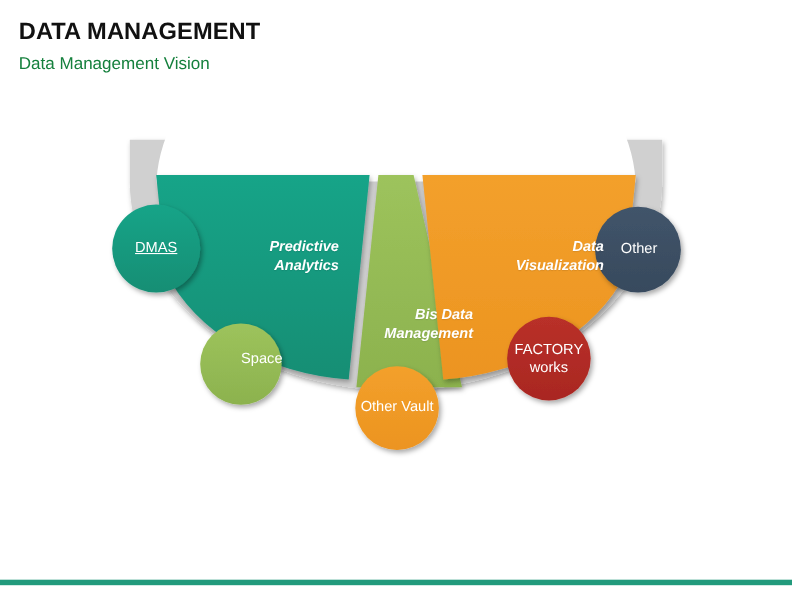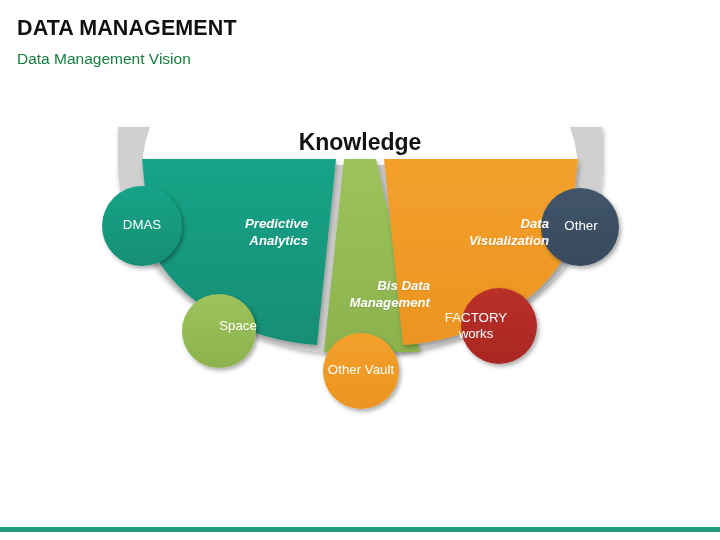--- a/index.html
+++ b/index.html
@@ -83,24 +83,24 @@
 
   .node-label {
     position: absolute;
     text-align: center;
     color: #ffffff;
     font-size: 13.3px;
     line-height: 16px;
     font-weight: normal;
     pointer-events: none;
   }
-  #label-dmas    { left: 104px; top: 217px; width: 76px; }
+  #label-dmas    { left: 104px; top: 217px; width: 76px; text-decoration: underline; }
   #label-space   { left: 183px; top: 318px; width: 74px; margin-left: 18px; }
   #label-test    { left: 321px; top: 362px; width: 80px; }
-  #label-factory { left: 438px; top: 310px; width: 76px; text-align: center; }
+  #label-factory { left: 461px; top: 310px; width: 76px; text-align: center; }
   #label-other   { left: 543px; top: 218px; width: 76px; }
 </style>
 </head>
 <body>
 
 <div class="slide">
 
   <div class="title">DATA MANAGEMENT</div>
   <div class="subtitle">Data Management Vision</div>
 
@@ -176,21 +176,20 @@
 
     <g>
       <circle cx="142" cy="226" r="40" fill="url(#gradTeal)" filter="url(#nodeshadow)"></circle>
       <circle cx="219" cy="331" r="37" fill="url(#gradGreen)" filter="url(#nodeshadow)"></circle>
       <circle cx="361" cy="371" r="38" fill="url(#gradOrange)" filter="url(#nodeshadow)"></circle>
       <circle cx="499" cy="326" r="38" fill="url(#gradRed)" filter="url(#nodeshadow)"></circle>
       <circle cx="580" cy="227" r="39" fill="url(#gradSlate)" filter="url(#nodeshadow)"></circle>
     </g>
   </svg>
 
-  <div class="knowledge-label">Knowledge</div>
 
   <div class="wedge-label" id="label-predictive">
     <span>Predictive</span><br>
     <span>Analytics</span>
   </div>
   <div class="wedge-label" id="label-bis">
     <span>Bis Data</span><br>
     <span>Management</span>
   </div>
   <div class="wedge-label" id="label-dataviz">

